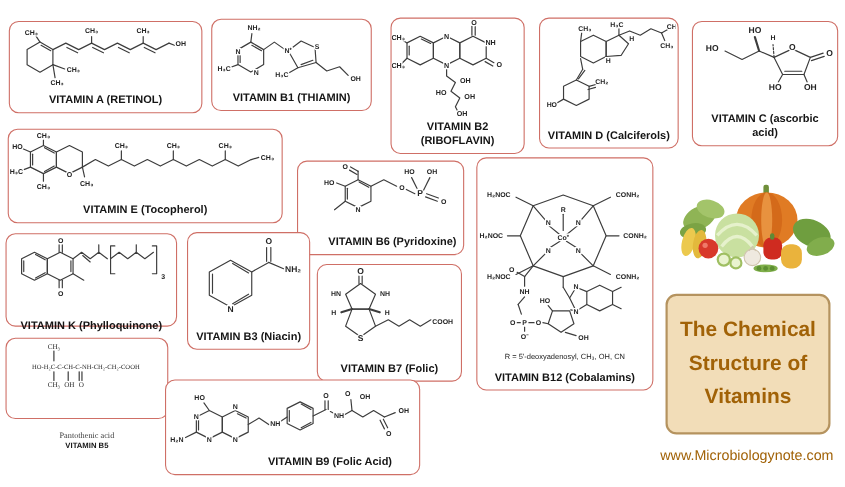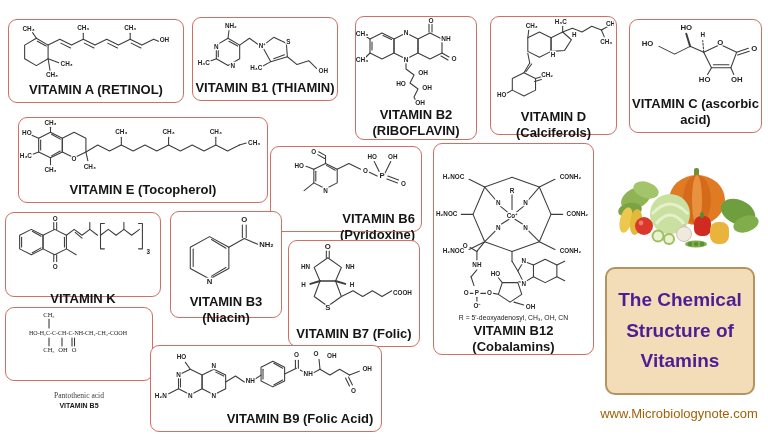--- a/index.html
+++ b/index.html
@@ -1,36 +1,36 @@
 <!DOCTYPE html>
 <html><head>
 <meta charset="utf-8">
 <style>
   html,body{margin:0;padding:0;background:#fff;}
   .canvas{position:relative;width:768px;height:443px;background:#ffffff;overflow:hidden;
           font-family:"Liberation Sans",sans-serif;}
   .vbox{position:absolute;background:#fff;border:1.6px solid #cf6f66;border-radius:9px;
         box-sizing:border-box;display:flex;flex-direction:column;justify-content:space-between;}
   .vbox svg{display:block;flex:0 0 auto;}
-  .cap{font-weight:bold;font-size:13px;color:#151515;text-align:center;line-height:1.25;
+  .cap{font-weight:bold;font-size:10px;color:#151515;text-align:center;line-height:1.25;
        padding:0 2px 4px 2px;}
   .cap.small{font-size:7px;}
   .subcap{font-family:"Liberation Serif",serif;font-size:7.5px;color:#3a3a3a;text-align:center;padding-bottom:2px;}
   .rnote{font-size:6.8px;color:#222;text-align:center;padding-bottom:2px;}
   .bond{stroke:#3d3d3d;stroke-width:1.1;fill:none;stroke-linecap:round;stroke-linejoin:round;}
   .bold-bond{stroke-width:2;}
   .dash{stroke-dasharray:2,1.6;}
   text.atom{font:700 6.5px "Liberation Sans",sans-serif;fill:#242424;stroke:#ffffff;
             stroke-width:2.4px;paint-order:stroke;text-anchor:middle;}
   text.atom.big{font-size:8px;}
   text.serif{font-family:"Liberation Serif",serif;font-weight:400;}
   .title-card{position:absolute;left:605px;top:267px;width:150px;height:128px;background:#f2ddb8;
               border:2px solid #b5935f;border-radius:10px;box-sizing:border-box;display:flex;
               align-items:center;justify-content:center;text-align:center;font-weight:bold;
-              font-size:19px;line-height:1.6;color:#4c1d95;padding:0 8px;}
+              font-size:19px;line-height:1.6;color:#a16207;padding:0 8px;}
   .website{position:absolute;left:590px;top:406px;width:178px;text-align:center;
            font-size:13px;color:#a16207;}
   .veg{position:absolute;left:610px;top:164px;width:150px;height:84px;}
 </style>
 </head>
 <body>
 
 <div class="canvas">
 
   <div class="vbox" style="left:8px;top:19px;width:176px;height:84px;">
@@ -171,21 +171,21 @@
       <text class="atom big" x="18" y="26">HO</text>
       <text class="atom big" x="77" y="63">HO</text>
       <text class="atom big" x="110" y="63">OH</text>
     </svg>
     <div class="cap">
       <div>VITAMIN C (ascorbic</div>
       <div>acid)</div>
     </div>
   </div>
 
-  <div class="vbox" style="left:18px;top:117px;width:250px;height:86px;">
+  <div class="vbox" style="left:7px;top:117px;width:250px;height:86px;">
     <svg viewBox="0 0 250 60" width="246" height="60">
       <g class="bond">
         <polygon points="20,20 32,14 44,20 44,34 32,40 20,34"></polygon>
         <line x1="22" y1="22" x2="22" y2="32"></line>
         <line x1="33" y1="16" x2="42" y2="21"></line>
         <line x1="33" y1="38" x2="42" y2="33"></line>
         <polygon points="44,20 56,14 68,20 68,34 56,40 44,34"></polygon>
         <line x1="20" y1="20" x2="13" y2="17"></line>
         <line x1="32" y1="14" x2="32" y2="9"></line>
         <line x1="20" y1="34" x2="12" y2="37"></line>

